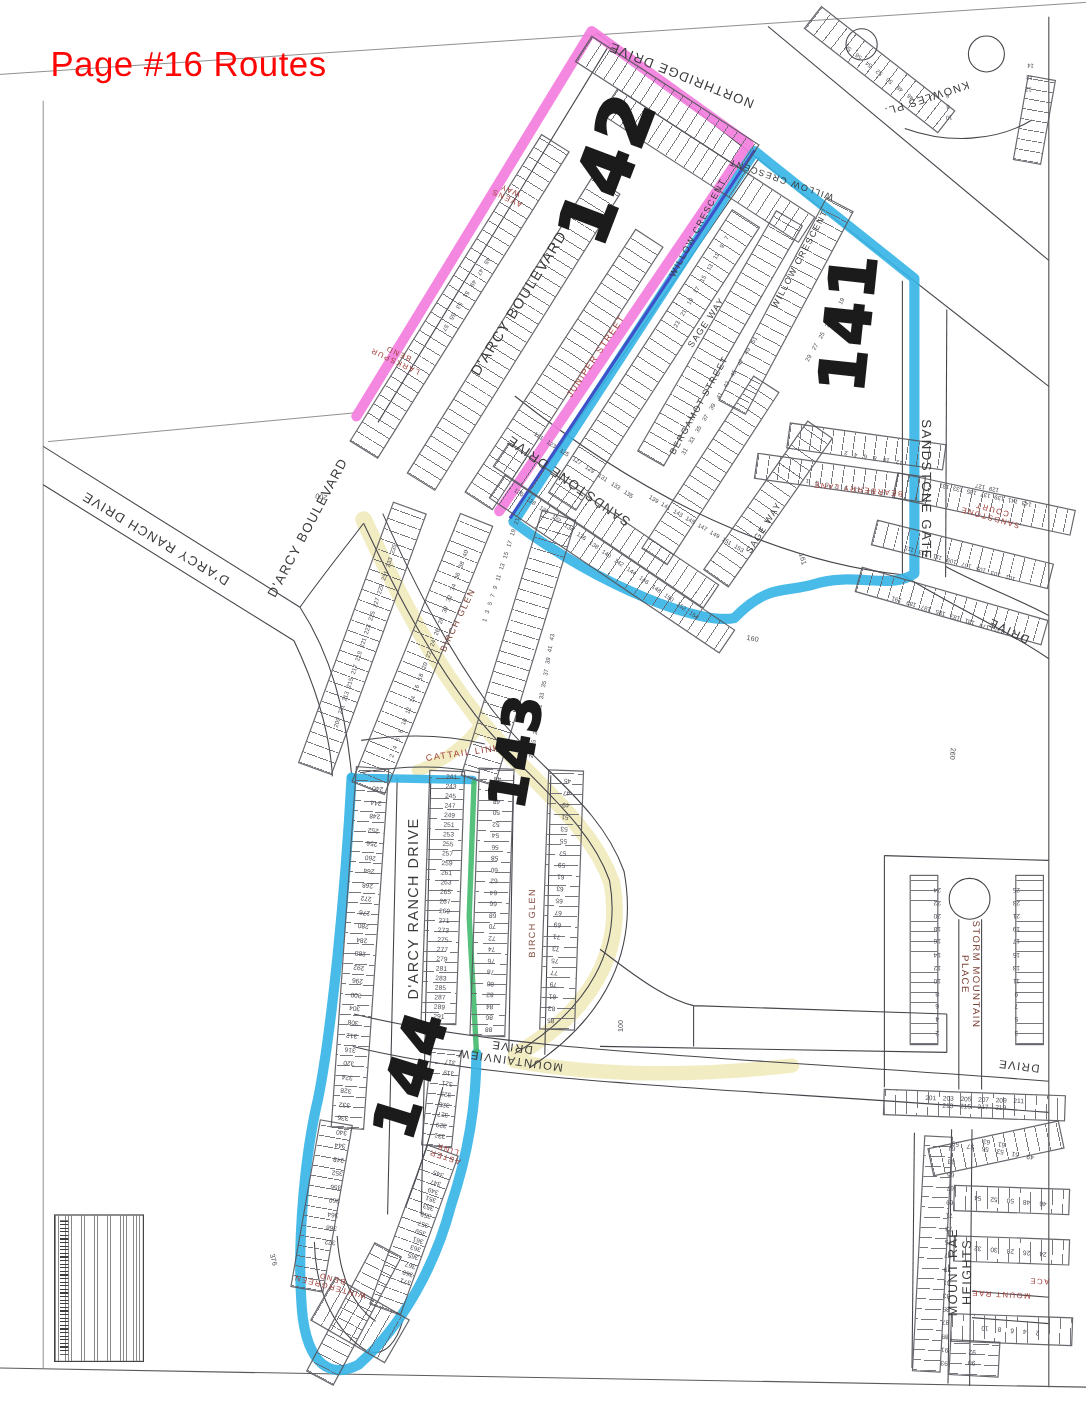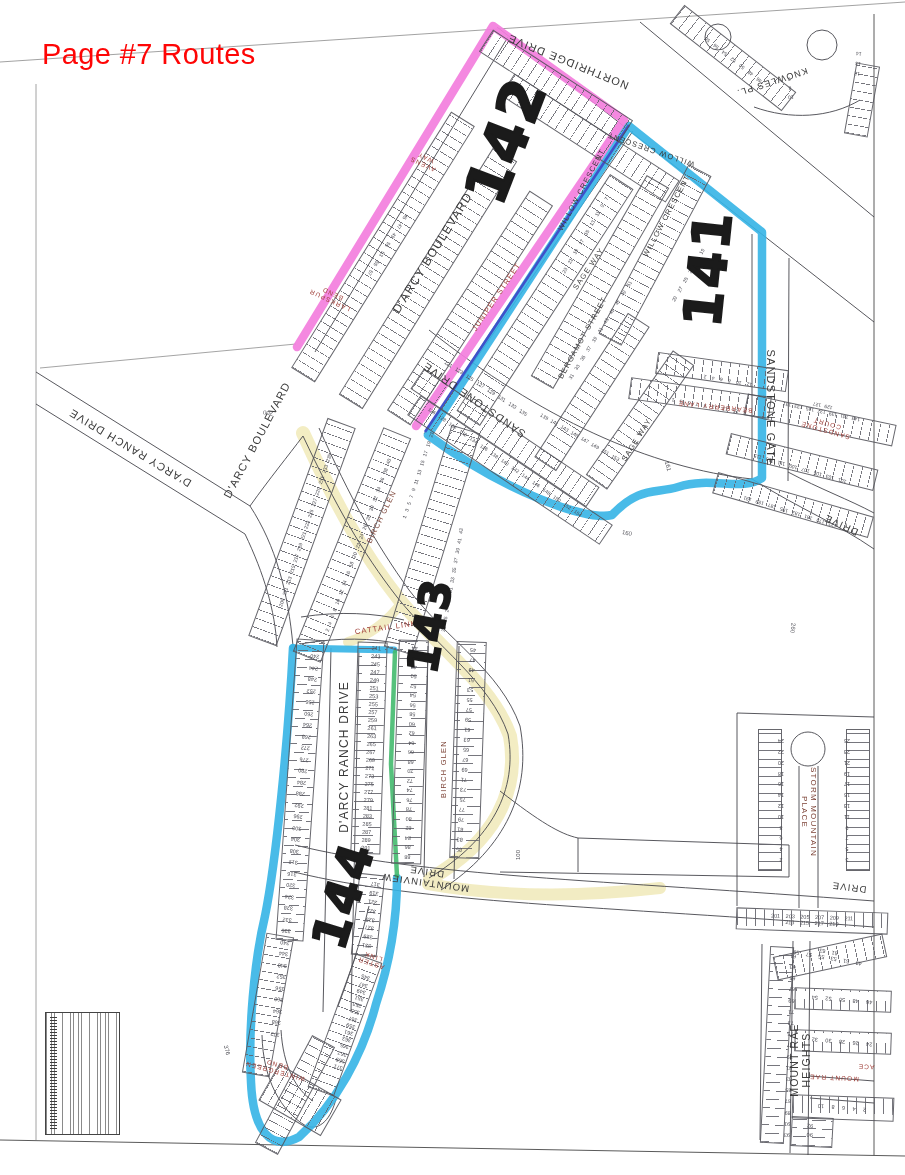--- a/index.html
+++ b/index.html
@@ -387,19 +387,19 @@
   <div class="pos parcel" style="left:227px;top:1050px;transform:translate(-50%,-50%) rotate(75deg);">376</div>
   <div class="pos parcel" style="left:518px;top:855px;transform:translate(-50%,-50%) rotate(-90deg);">100</div>
   <div class="pos parcel" style="left:627px;top:533px;transform:translate(-50%,-50%) rotate(10deg);">160</div>
   <div class="pos parcel" style="left:668px;top:466px;transform:translate(-50%,-50%) rotate(75deg);">161</div>
 
   <div class="pos hand" style="left:506px;top:140px;font-size:58px;transform:translate(-50%,-50%) rotate(-69deg);">142</div>
   <div class="pos hand" style="left:708px;top:268px;font-size:52px;transform:translate(-50%,-50%) rotate(-84deg);">141</div>
   <div class="pos hand" style="left:430px;top:625px;font-size:42px;transform:translate(-50%,-50%) rotate(-80deg);">143</div>
   <div class="pos hand" style="left:343px;top:895px;font-size:48px;transform:translate(-50%,-50%) rotate(-73deg);">144</div>
 
-  <div class="pos title" style="left:42px;top:38px;">Page #7 Routes</div>
+  <div class="pos title" style="left:42px;top:38px;">Page #16 Routes</div>
 
   <div class="pos disc" style="left:45px;top:1012px;width:73px;height:121px;">
     <div class="disc-head"></div>
   </div>
 
 </div>
 
 </body></html>

